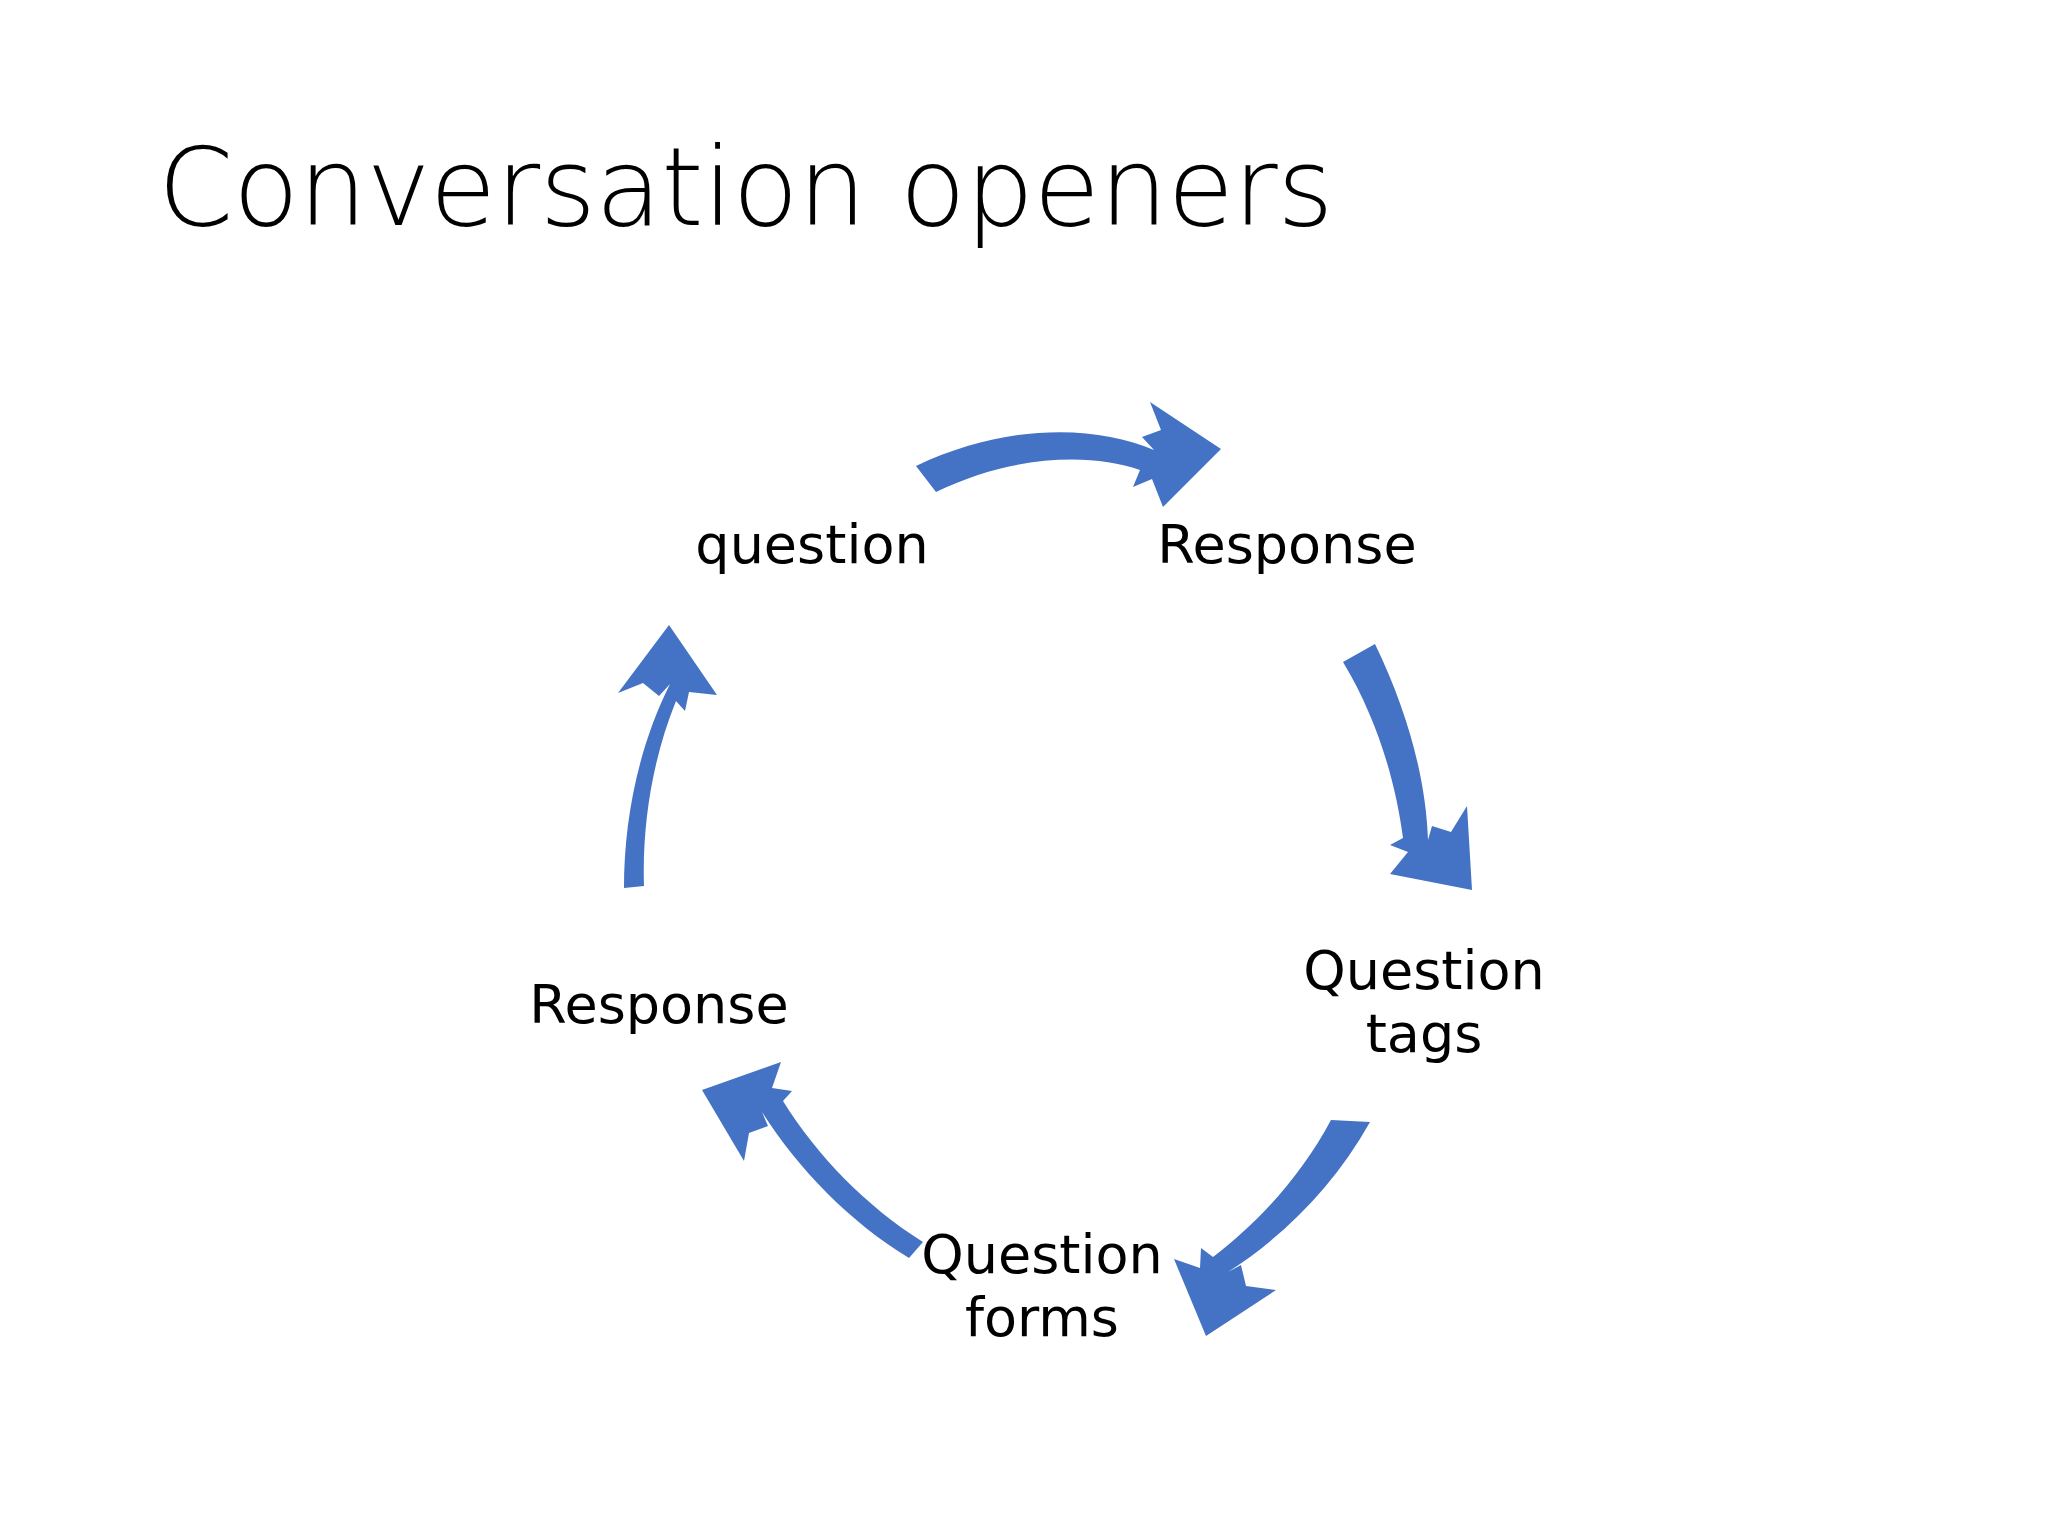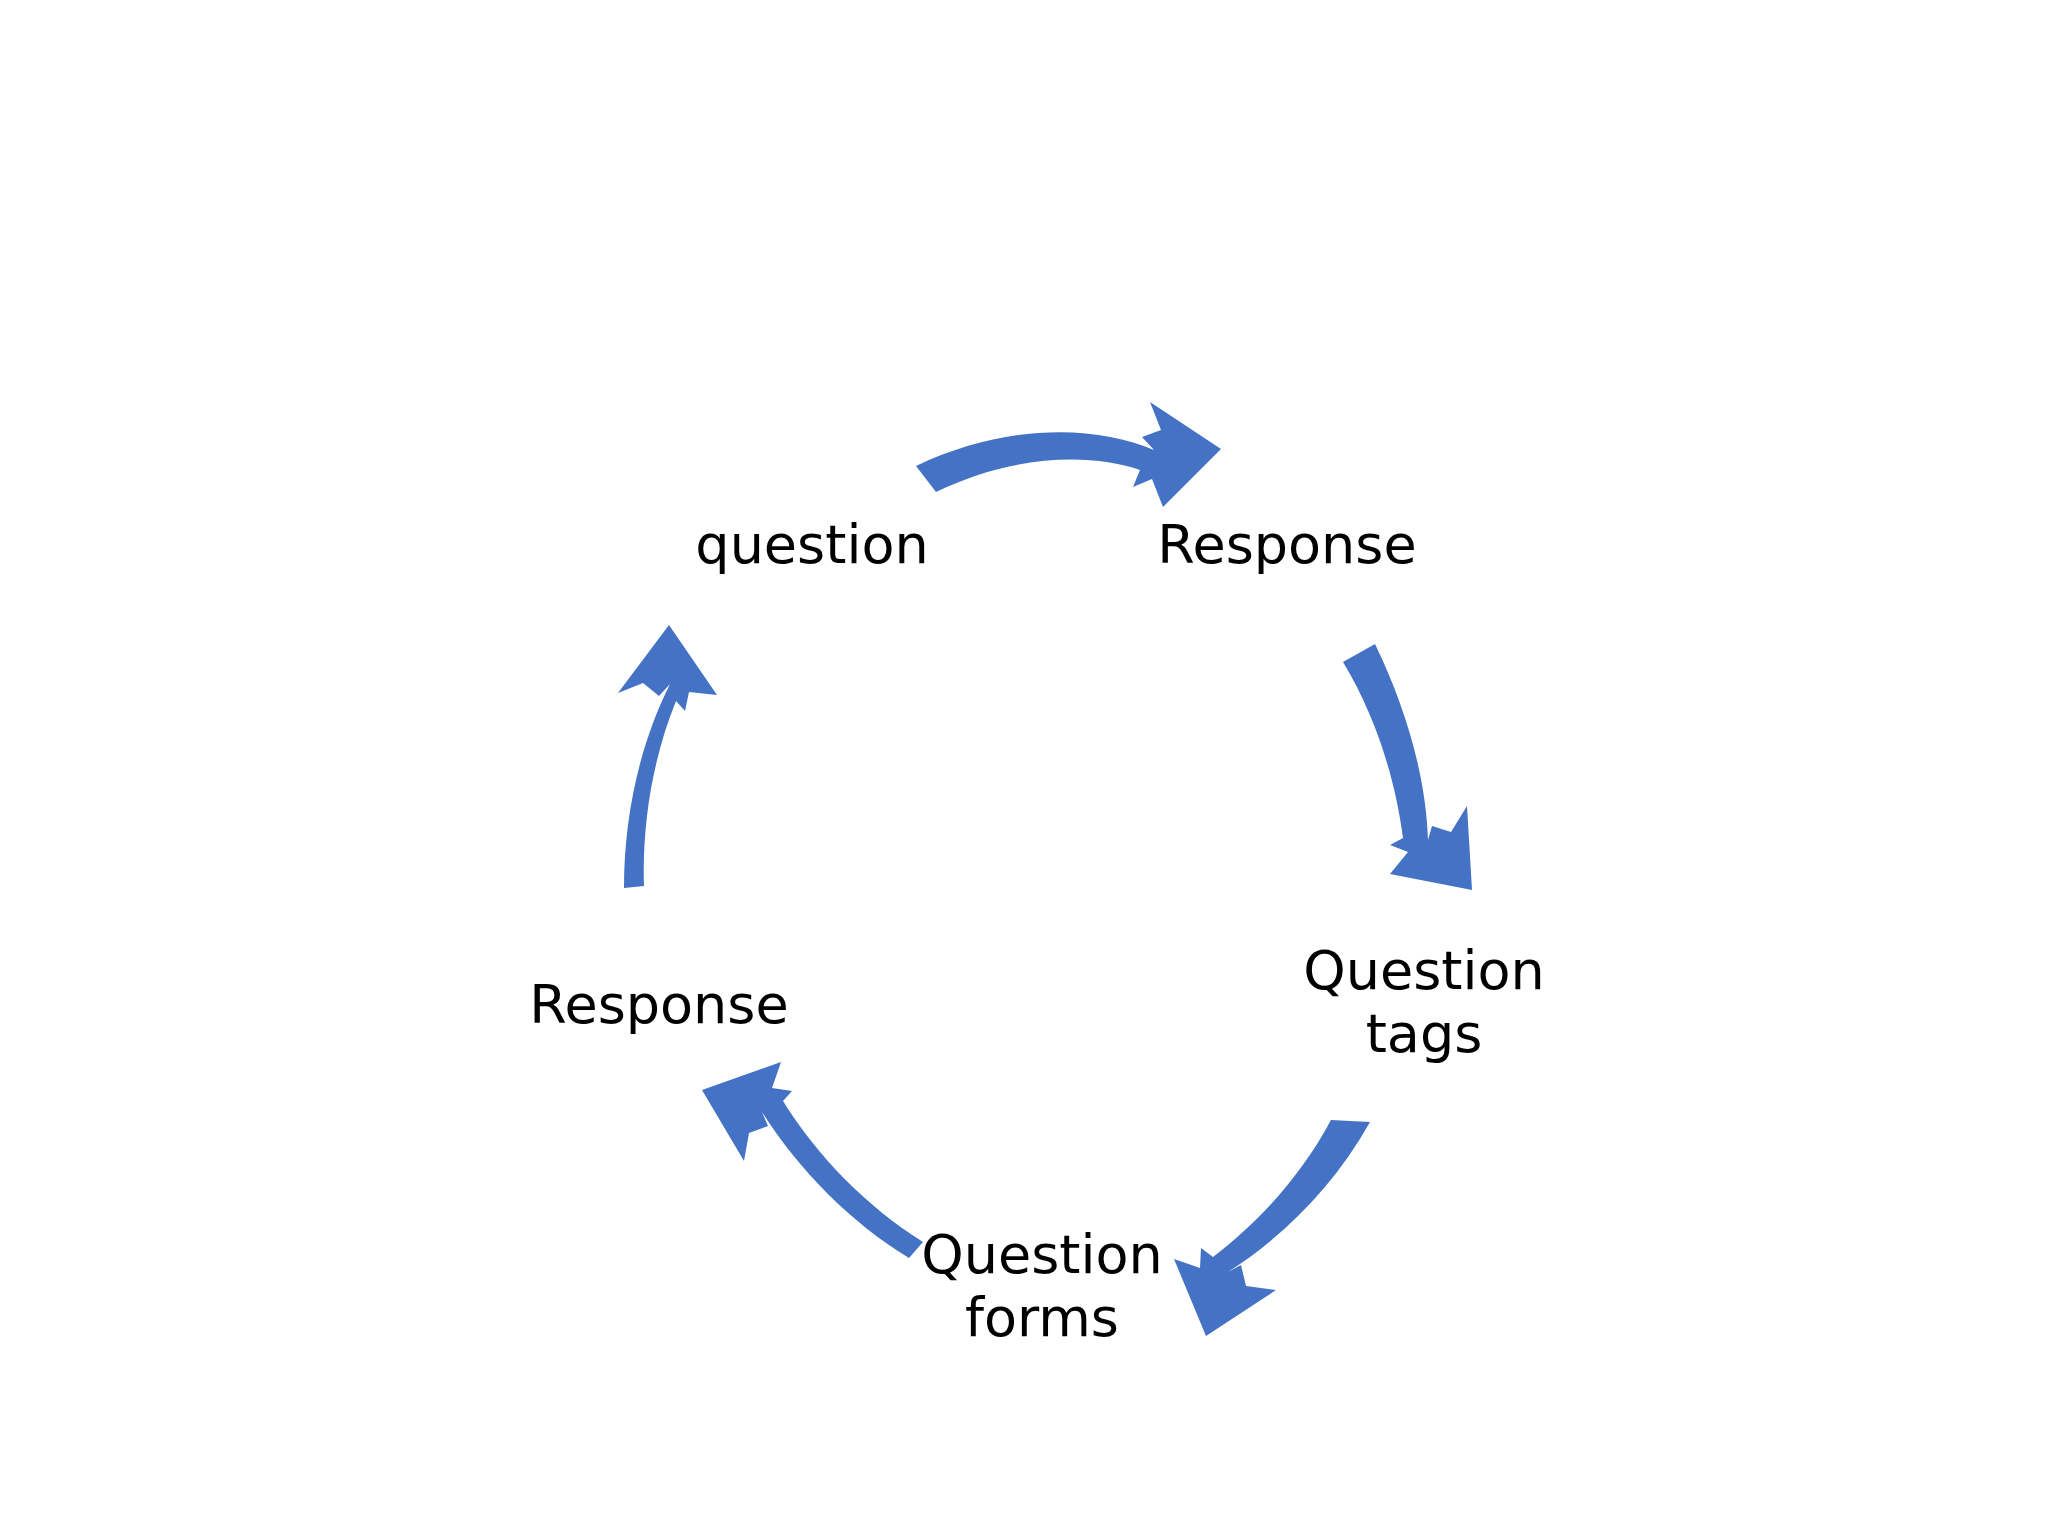--- a/index.html
+++ b/index.html
@@ -73,20 +73,21 @@
   #label-response-top    { left: 1283px; top: 545px;  }
   #label-question-tags   { left: 1420px; top: 1003px; }
   #label-question-forms  { left: 1038px; top: 1287px; }
   #label-response-left   { left: 655px;  top: 1005px; }
 </style>
 </head>
 <body>
 
 <div id="slide">
 
+  <div id="slide-title">Conversation openers</div>
 
   <div id="cycle-diagram">
 
     <svg id="cycle-svg" viewBox="0 0 2048 1536" xmlns="http://www.w3.org/2000/svg">
 
       <path fill="#4472C4" d="M 912 466
                C 1000 424, 1090 424, 1150 450
                L 1138 437
                L 1157 430
                L 1146 402

